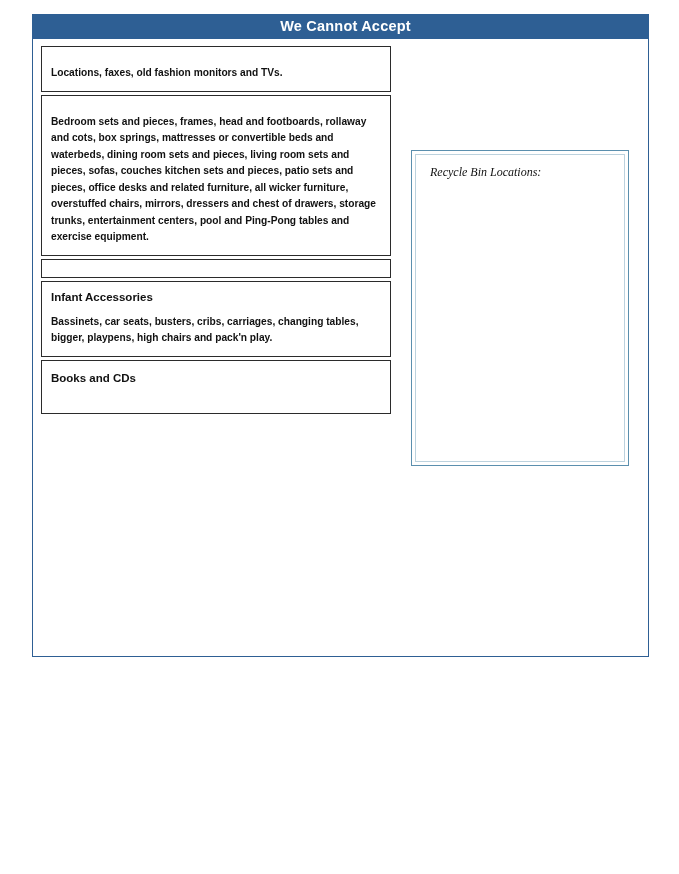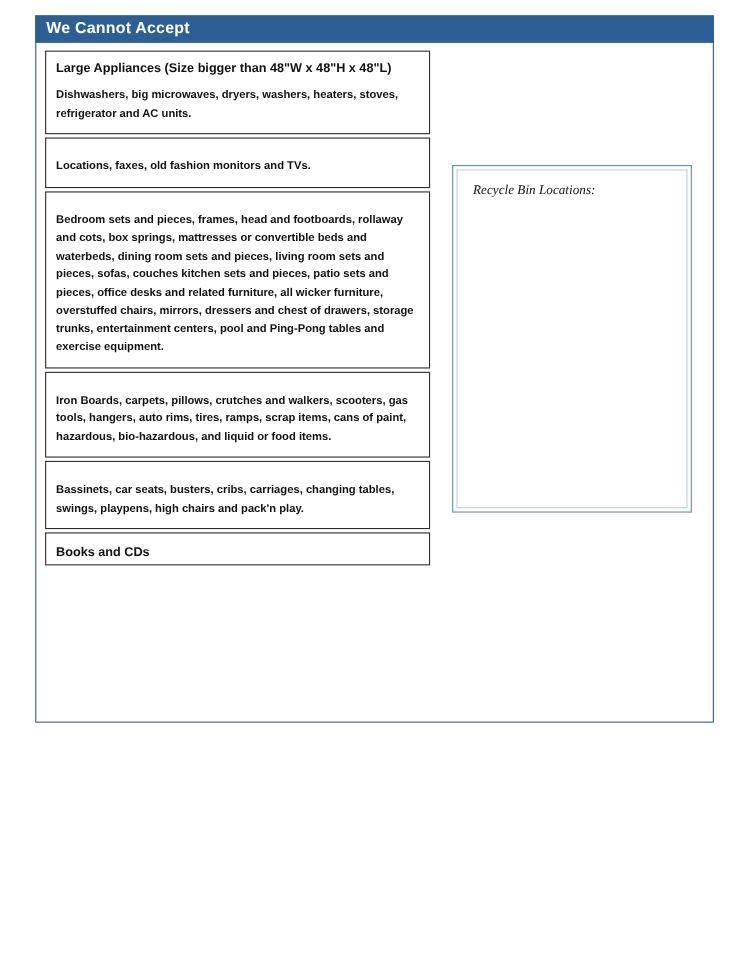--- a/index.html
+++ b/index.html
@@ -42,20 +42,21 @@
     width: 617px;
     height: 25px;
     background: #2e5f94;
     box-sizing: border-box;
     color: #ffffff;
     font-size: 14.5px;
     font-weight: bold;
     line-height: 25px;
     padding-left: 10px;
     letter-spacing: 0.2px;
+    text-align: center;
   }
 
   
   .cat-col {
     position: absolute;
     left: 41px;
     top: 46px;
     width: 350px;
   }
 
@@ -77,21 +78,21 @@
 
   .cat-body {
     font-size: 10.2px;
     font-weight: bold;
     color: #111111;
     line-height: 16.5px;
     margin-top: 10px;
   }
 
   .cat-box.title-only {
-    padding-bottom: 4px;
+    padding-bottom: 28px;
   }
   .cat-box.title-only .cat-title {
     margin-top: 2px;
   }
 
   
   .recycle-box {
     position: absolute;
     left: 411px;
     top: 150px;
@@ -123,39 +124,35 @@
 <body>
 
 <div id="page">
 
   <div class="doc-panel"></div>
 
   <div class="doc-header">We Cannot Accept</div>
 
   <div class="cat-col">
 
-    <div class="cat-box">
-      <div class="cat-title">Large Appliances (Size bigger than 48"W x 48"H x 48"L)</div>
-      <div class="cat-body">Dishwashers, big microwaves, dryers, washers, heaters, stoves, refrigerator and AC units.</div>
-    </div>
 
     <div class="cat-box">
       <div class="cat-body">Locations, faxes, old fashion monitors and TVs.</div>
     </div>
 
     <div class="cat-box">
       <div class="cat-body">Bedroom sets and pieces, frames, head and footboards, rollaway and cots, box springs, mattresses or convertible beds and waterbeds, dining room sets and pieces, living room sets and pieces, sofas, couches kitchen sets and pieces, patio sets and pieces, office desks and related furniture, all wicker furniture, overstuffed chairs, mirrors, dressers and chest of drawers, storage trunks, entertainment centers, pool and Ping-Pong tables and exercise equipment.</div>
     </div>
 
     <div class="cat-box">
-      <div class="cat-body">Iron Boards, carpets, pillows, crutches and walkers, scooters, gas tools, hangers, auto rims, tires, ramps, scrap items, cans of paint, hazardous, bio-hazardous, and liquid or food items.</div>
     </div>
 
     <div class="cat-box">
-      <div class="cat-body">Bassinets, car seats, busters, cribs, carriages, changing tables, swings, playpens, high chairs and pack'n play.</div>
+      <div class="cat-title">Infant Accessories</div>
+      <div class="cat-body">Bassinets, car seats, busters, cribs, carriages, changing tables, bigger, playpens, high chairs and pack'n play.</div>
     </div>
 
     <div class="cat-box title-only">
       <div class="cat-title">Books and CDs</div>
     </div>
 
   </div>
 
   <div class="recycle-box">
     <div class="inner-rule"></div>

